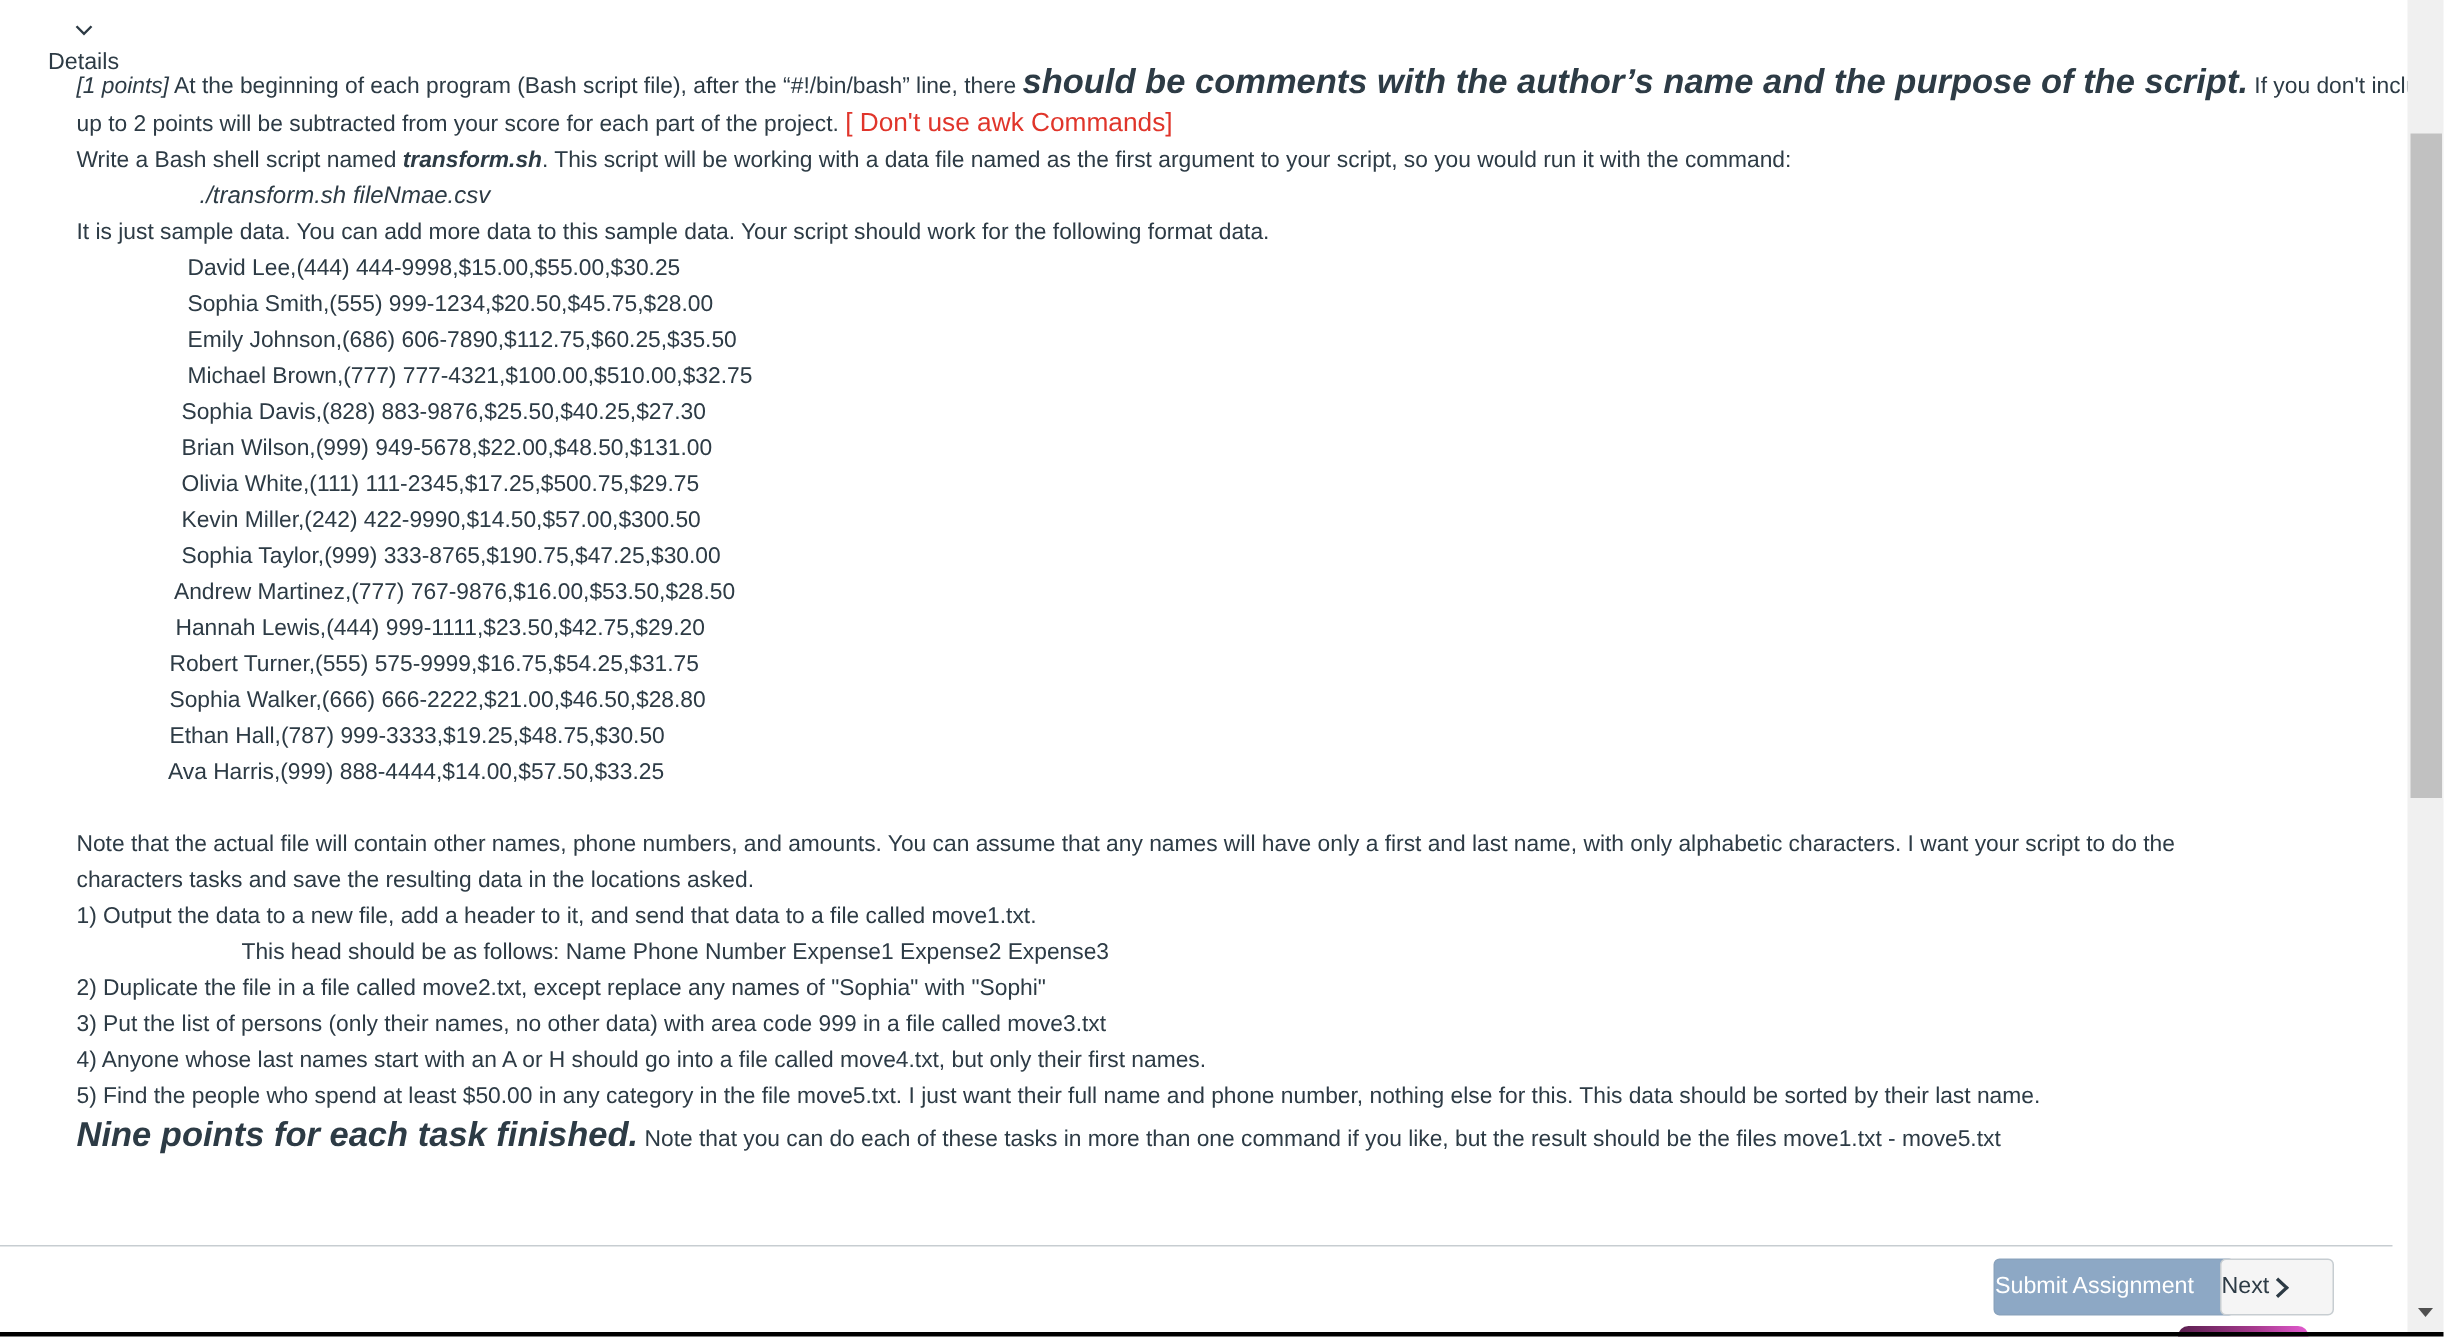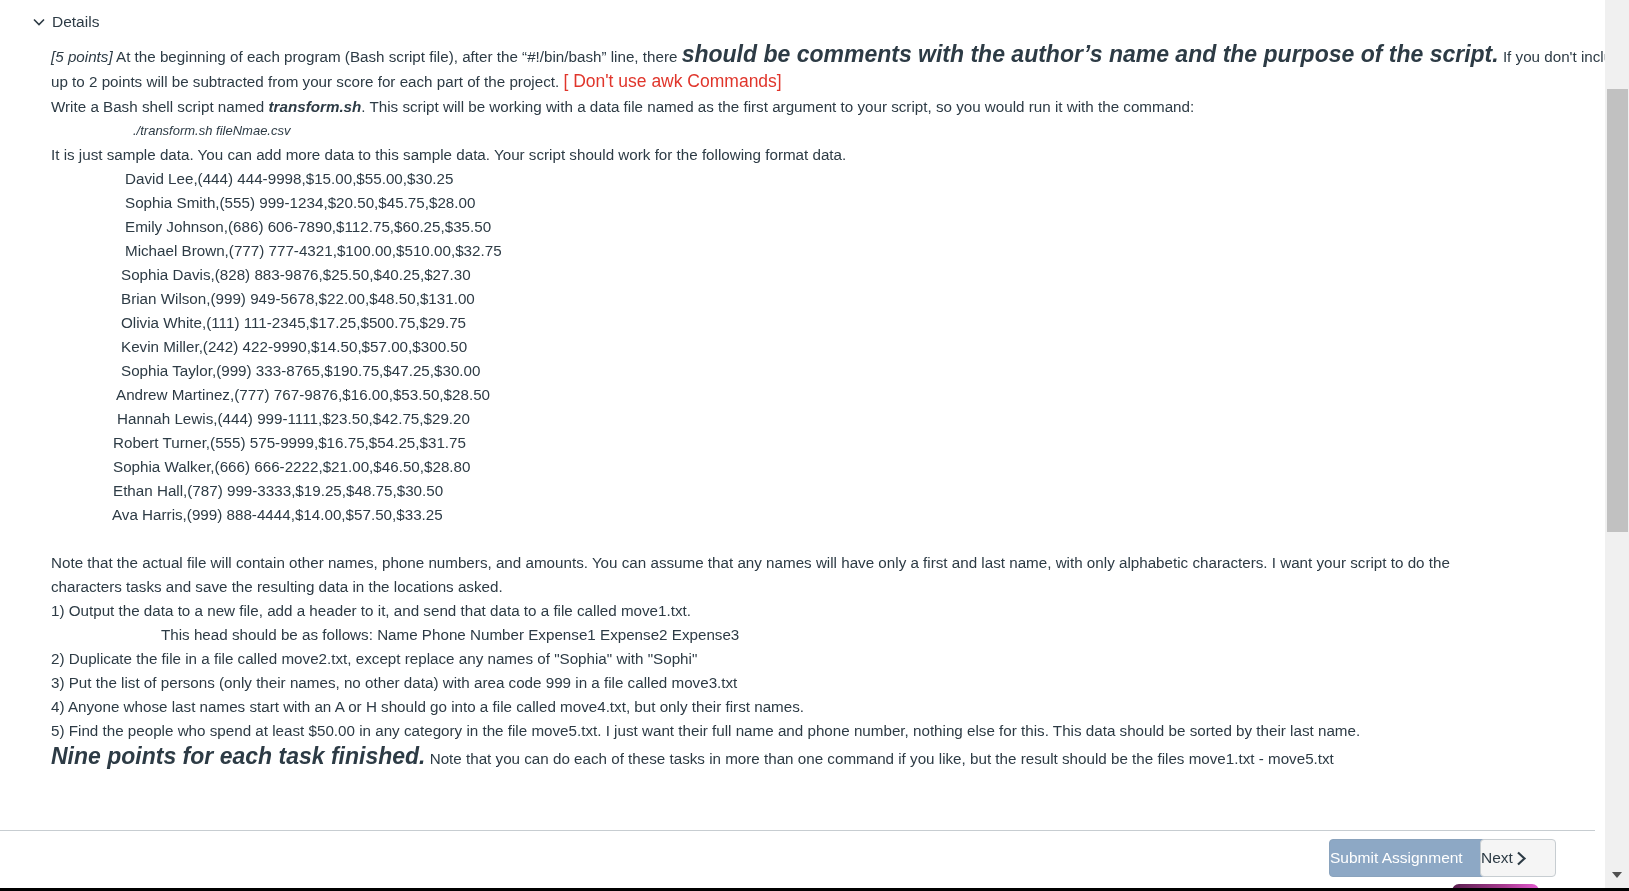--- a/index.html
+++ b/index.html
@@ -4,30 +4,30 @@
 <style>
   html, body { margin:0; padding:0; }
   body {
     width:1629px; height:891px; overflow:hidden; position:relative;
     background:#ffffff; color:#2d3b45;
     font-family:"Liberation Sans", "DejaVu Sans", sans-serif;
   }
   .content { position:absolute; left:0; top:0; width:1605px; height:830px; overflow:hidden; }
   .details-toggle {
     position:absolute; left:32px; top:13px; display:flex; align-items:center; gap:6px;
-    font-size:15.5px; color:#2d3b45; cursor:pointer;
+    font-size:15.5px; color:#2d3b45; cursor:pointer;flex-direction:column;
   }
   .details-toggle svg { width:14px; height:14px; }
   .body-text { position:absolute; left:51px; top:40px; width:1520px; font-size:15.2px; line-height:24px; }
   .line { white-space:nowrap; }
   .b-it { font-weight:bold; font-style:italic; }
   .it { font-style:italic; }
   .big-bi { font-weight:bold; font-style:italic; font-size:23px;text-align:center; }
   .red { color:#e0352b; font-size:17.5px; }
-  .cmd { padding-left:82px; font-style:italic; font-size:13px; }
+  .cmd { padding-left:82px; font-style:italic; font-size:16px; }
   .sample { font-size:15.2px; line-height:24px; }
   .head-line { padding-left:110px; }
   .footer-rule { position:absolute; left:0; top:830px; width:1595px; height:1px; background:#c7cdd1; }
   .btn {
     position:absolute; top:839px; height:38px; box-sizing:border-box; border-radius:4px;
     font-size:15.5px; display:flex; align-items:center; justify-content:flex-start; cursor:pointer;
     font-family:"Liberation Sans", "DejaVu Sans", sans-serif;
   }
   .btn-submit { left:1329px; width:161px; background:#8da8c5; color:#ffffff; border:1px solid #8aa3bd; }
   .btn-next { left:1480px; width:76px; background:#f5f5f5; color:#2d3b45; border:1px solid #c7cdd1; gap:3px; }
@@ -48,21 +48,21 @@
 <div class="content">
   <div class="details-toggle">
     <svg viewBox="0 0 14 14">
         <path d="M2 4.5 L7 9.5 L12 4.5" fill="none" stroke="#2d3b45" stroke-width="1.6"></path>
       </svg>
     <span>Details</span>
   </div>
 
   <div class="body-text">
     <div class="line" style="height:28px;line-height:28px;">
-      <span class="it">[5 points]</span><span> At the beginning of each program (Bash script file), after the “#!/bin/bash” line, there </span><span class="big-bi">should be comments with the author’s name and the purpose of the script.</span><span> If you don't include this information,</span>
+      <span class="it">[1 points]</span><span> At the beginning of each program (Bash script file), after the “#!/bin/bash” line, there </span><span class="big-bi">should be comments with the author’s name and the purpose of the script.</span><span> If you don't include this information,</span>
     </div>
     <div class="line" style="height:27px;line-height:27px;">
       <span>up to 2 points will be subtracted from your score for each part of the project. </span><span class="red">[ Don't use awk Commands]</span>
     </div>
     <div class="line">
       <span>Write a Bash shell script named </span><span class="b-it">transform.sh</span><span>. This script will be working with a data file named as the first argument to your script, so you would run it with the command:</span>
     </div>
     <div class="line cmd">./transform.sh fileNmae.csv</div>
     <div class="line">It is just sample data. You can add more data to this sample data. Your script should work for the following format data.</div>
 

